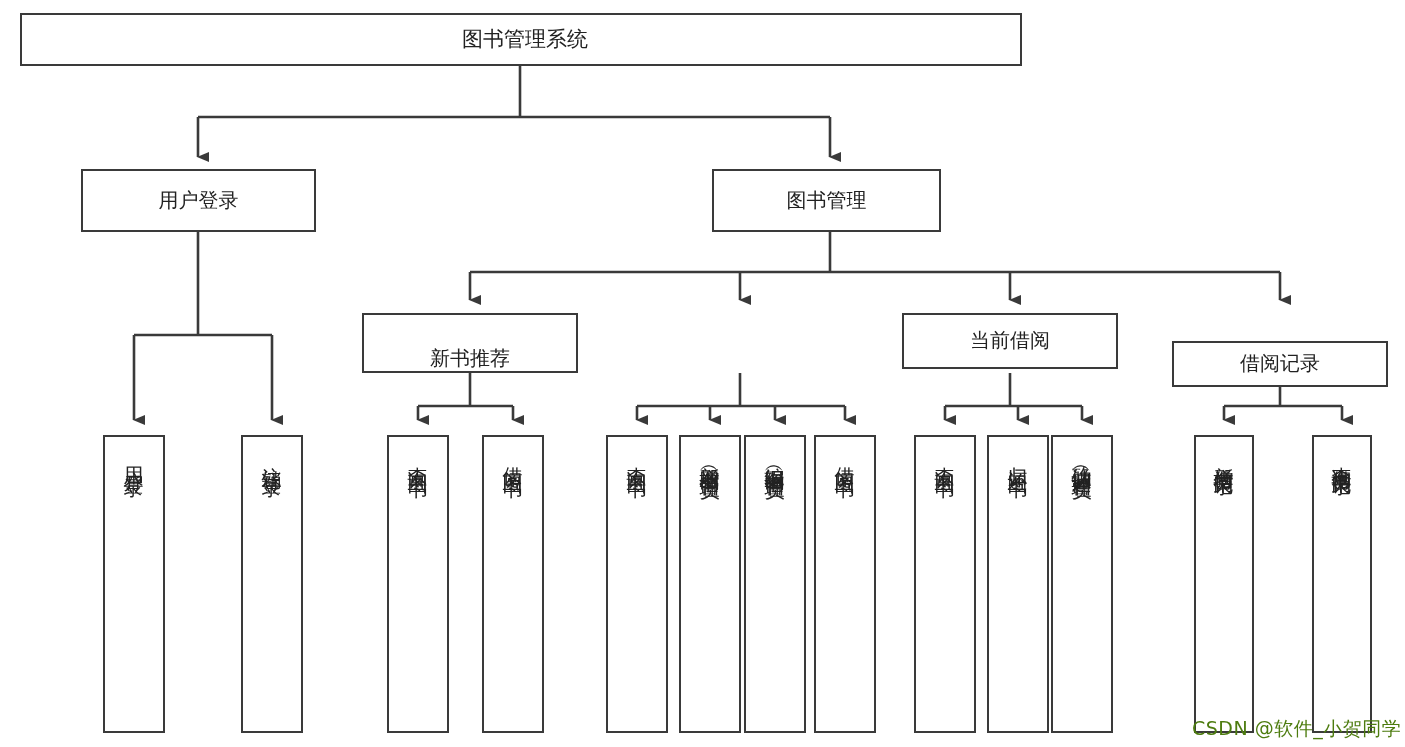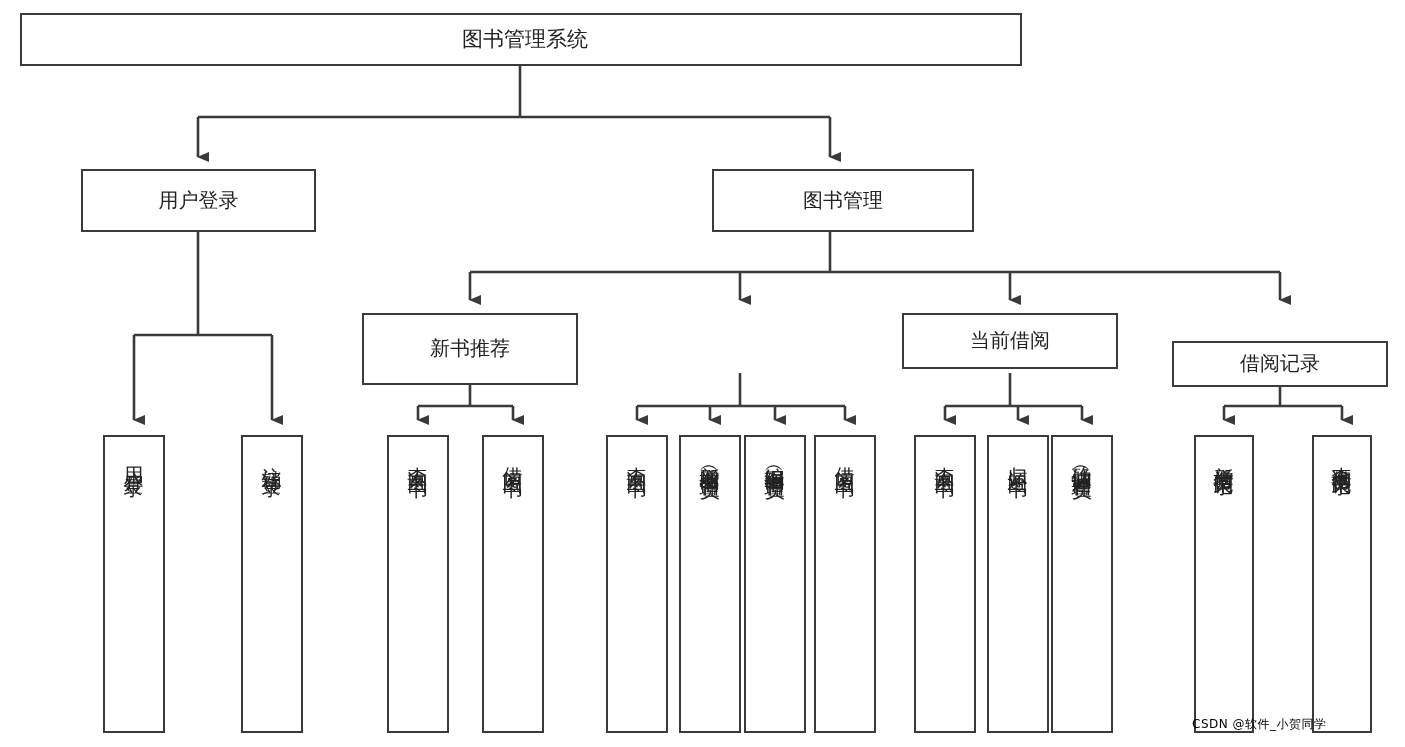--- a/index.html
+++ b/index.html
@@ -54,22 +54,22 @@
     font-size: 20px;
     writing-mode: vertical-rl;
     text-orientation: upright;
     letter-spacing: 4px;
     line-height: 1;
     white-space: nowrap;
   }
   .node-leaf.tall-text .lbl { letter-spacing: 2px; }
   .watermark {
     position: absolute;
-    font-size: 12px;
-    color: #000000;
+    font-size: 19px;
+    color: #4d7c0f;
     white-space: nowrap;
     letter-spacing: 0.5px;
   }
 </style>
 </head>
 <body>
 
 <div id="canvas">
 
   <svg id="wires" viewBox="0 0 1405 747" xmlns="http://www.w3.org/2000/svg">
@@ -122,25 +122,25 @@
     </g>
   </svg>
 
   <div class="node node-root" style="left:20px; top:13px; width:1002px; height:53px;padding-left:8px;">
     <span class="lbl">图书管理系统</span>
   </div>
 
   <div class="node node-l2" style="left:81px; top:169px; width:235px; height:63px;">
     <span class="lbl">用户登录</span>
   </div>
-  <div class="node node-l2" style="left:712px; top:169px; width:262px; height:63px;">
+  <div class="node node-l2" style="left:712px; top:169px; width:229px; height:63px;">
     <span class="lbl">图书管理</span>
   </div>
 
-  <div class="node node-l3" style="left:362px; top:313px; width:216px; height:72px;">
+  <div class="node node-l3" style="left:362px; top:313px; width:216px; height:60px;align-items:flex-end;">
     <span class="lbl">新书推荐</span>
   </div>
   <div class="node node-l3" style="left:902px; top:313px; width:216px; height:56px;">
     <span class="lbl">当前借阅</span>
   </div>
   <div class="node node-l3" style="left:1172px; top:313px; width:216px; height:46px;margin-top:28px;">
     <span class="lbl">借阅记录</span>
   </div>
 
   <div class="node node-leaf" style="left:103px; top:435px; width:62px; height:298px;">

